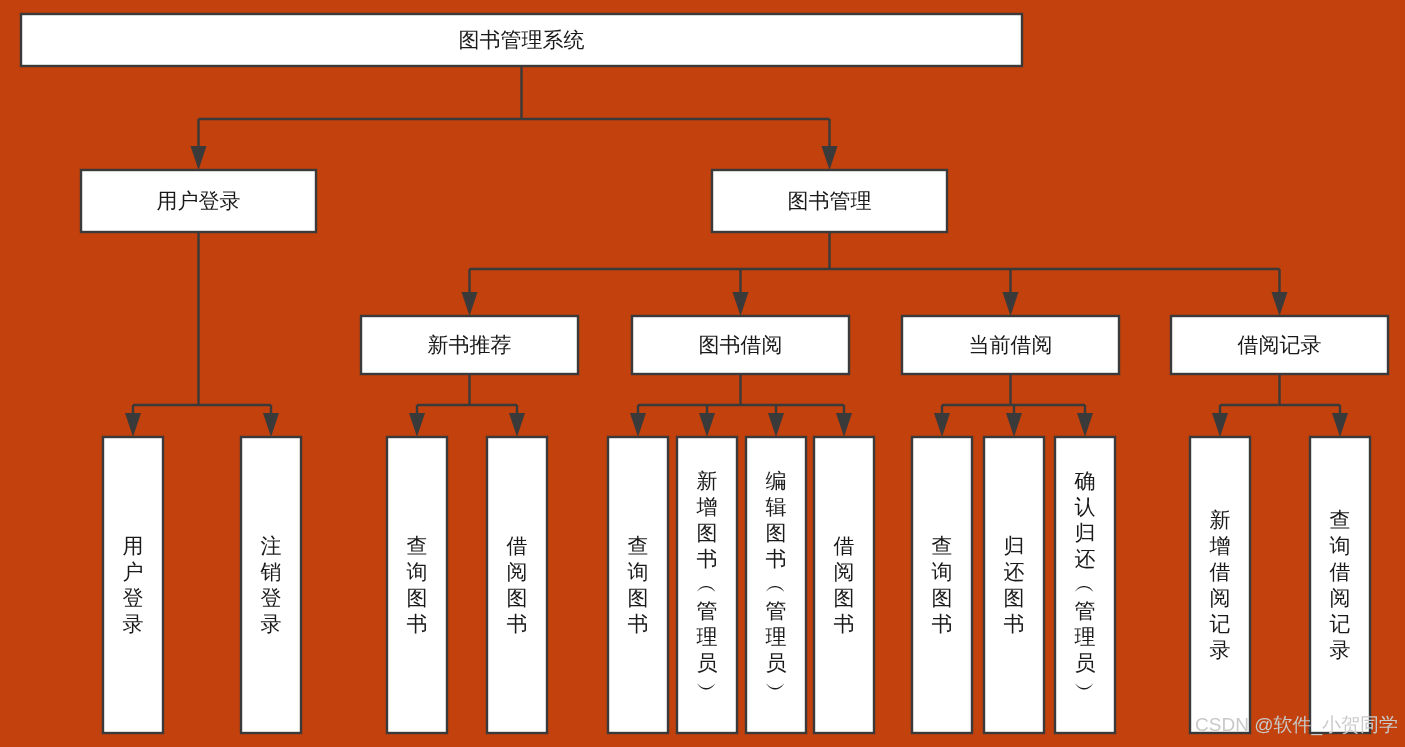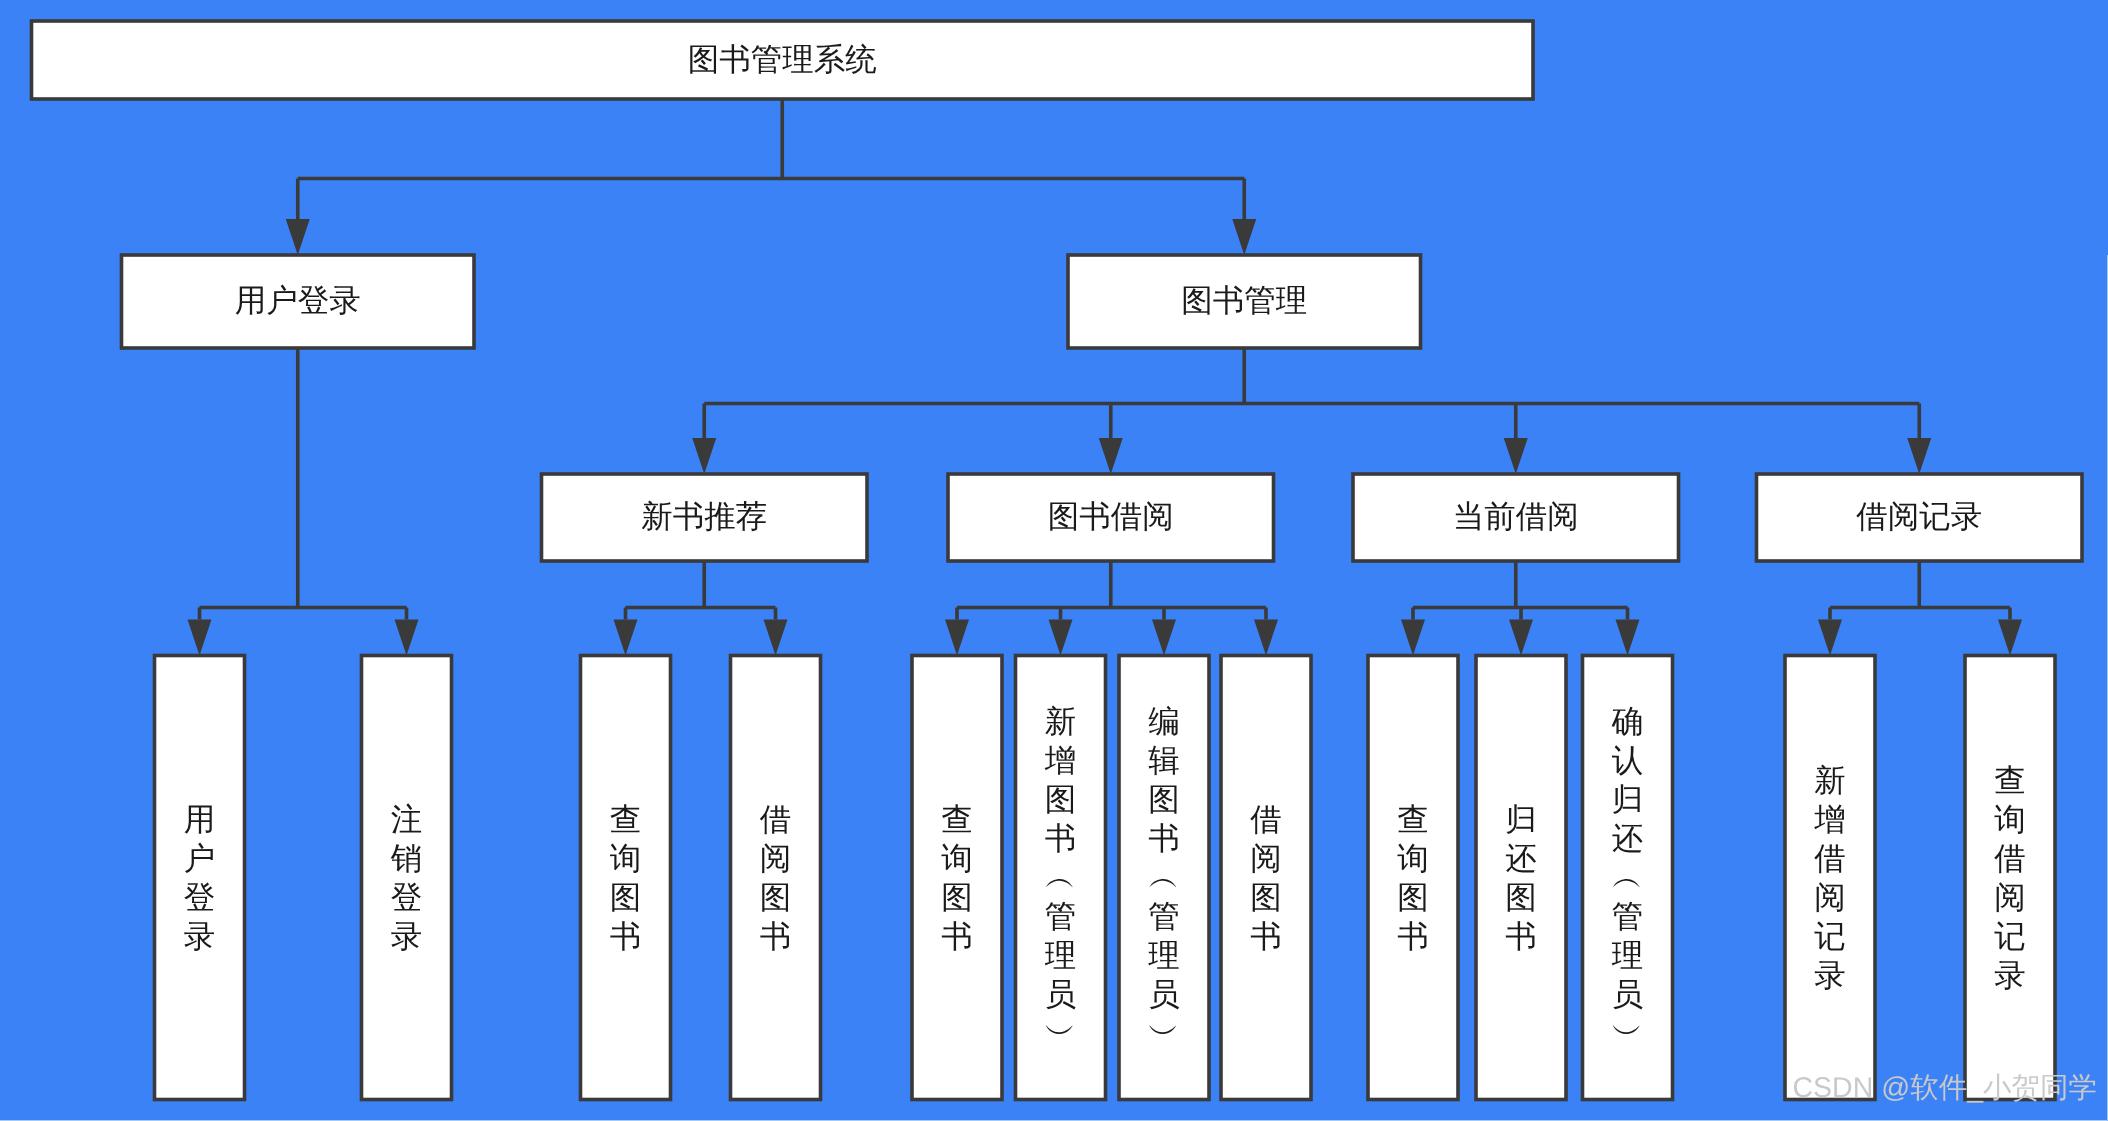--- a/index.html
+++ b/index.html
@@ -10,21 +10,21 @@
   body {
     width: 1405px;
     height: 747px;
     font-family: "Liberation Sans", "DejaVu Sans", sans-serif;
     overflow: hidden;
   }
   #diagram-root {
     position: relative;
     width: 1405px;
     height: 747px;
-    background: #3b82f6;
+    background: #c2410c;
   }
   svg.diagram-svg {
     position: absolute;
     top: 0;
     left: 0;
     width: 1405px;
     height: 747px;
   }
   .node-box {
     fill: #ffffff;

